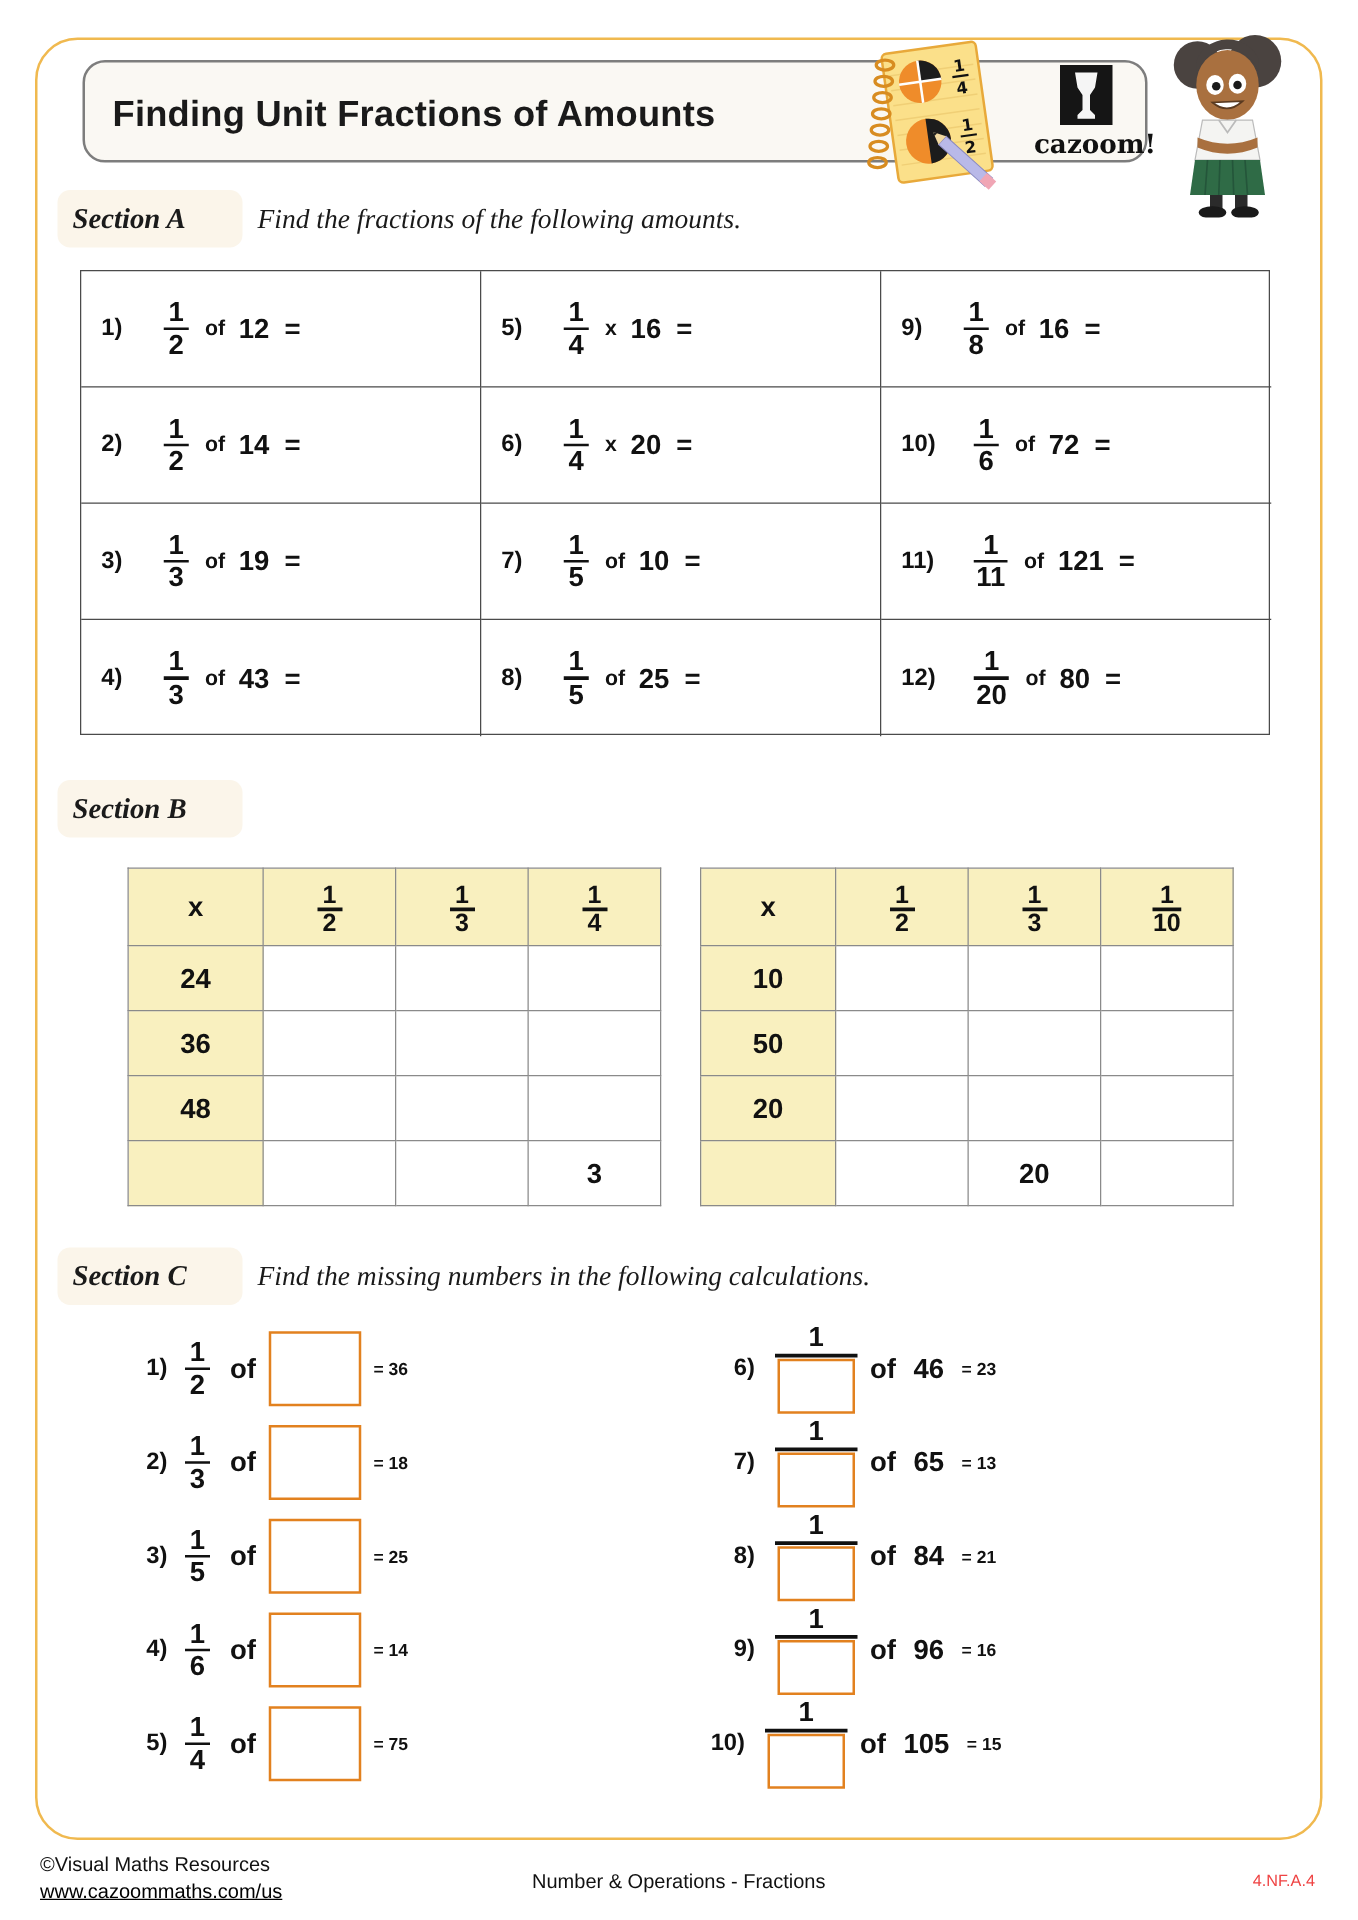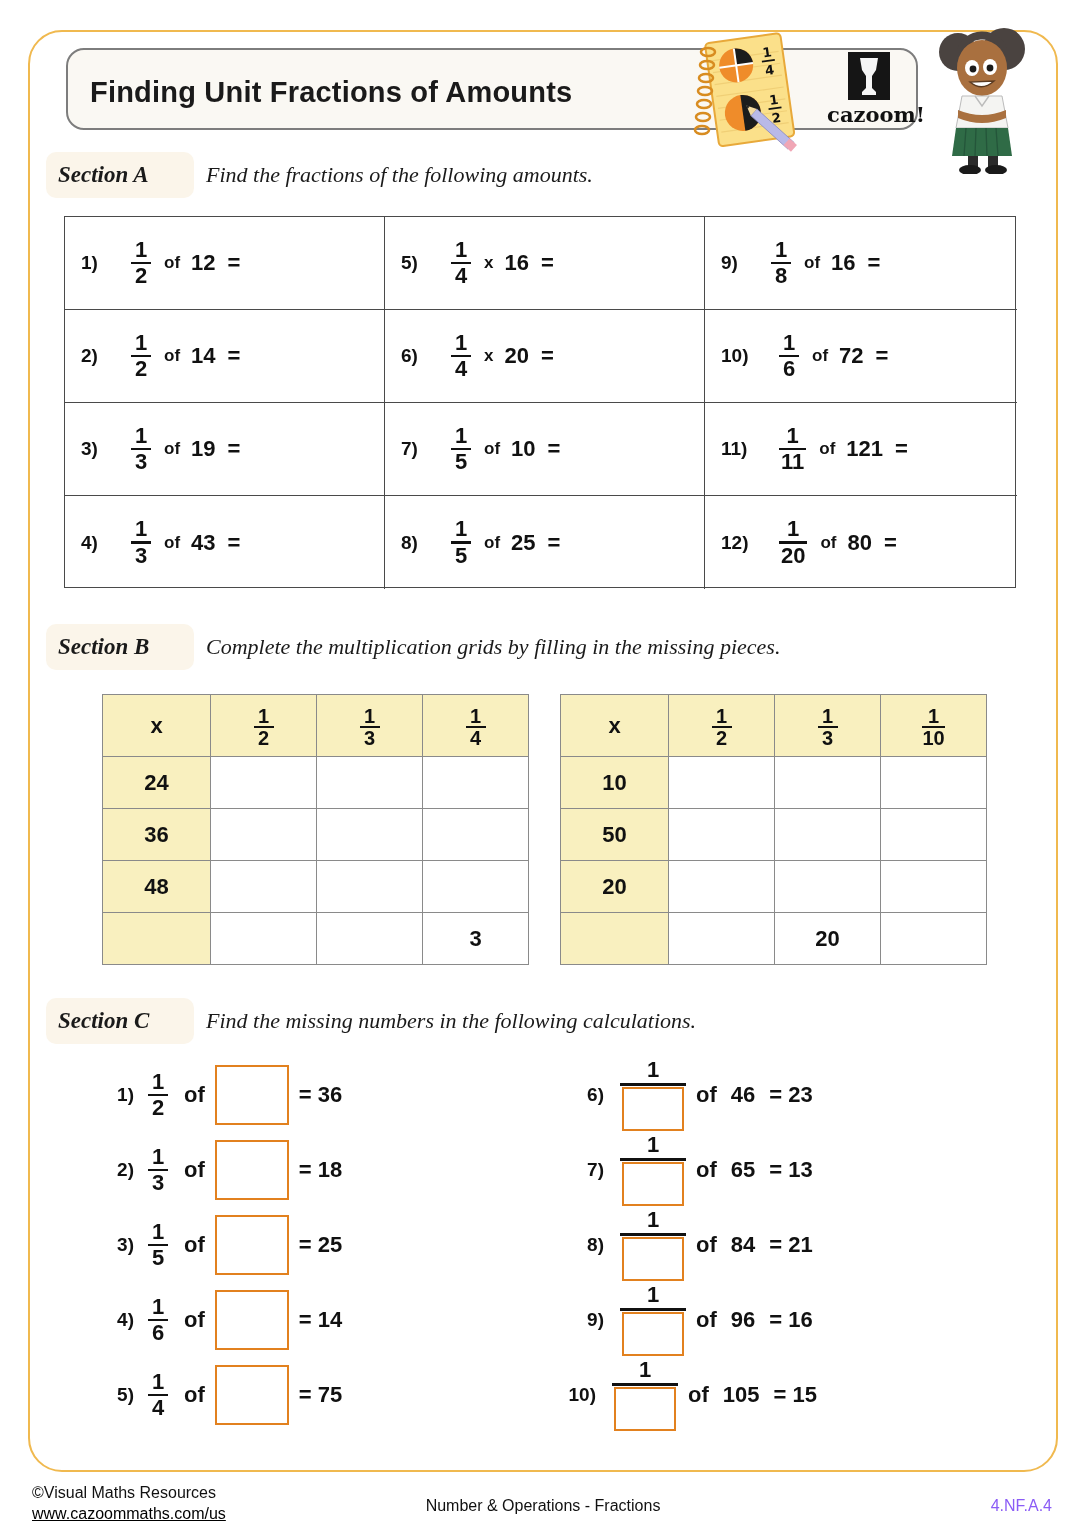--- a/index.html
+++ b/index.html
@@ -145,21 +145,21 @@
     position: absolute;
     display: flex; align-items: center;
     height: 66px;
   }
   .cq .cnum {
     font-size: 19px; font-weight: bold; color: #111;
     width: 44px; text-align: right; flex: 0 0 auto;
   }
   .cq .cfrac { margin-left: 14px; }
   .cq .cof { font-size: 22px; font-weight: bold; color: #111; margin: 0 10px; }
-  .cq .cres { font-size: 22px; font-weight: bold; color: #111; margin-left: 10px; white-space: nowrap; }
+  .cq .cres { font-size: 14px; font-weight: bold; color: #111; margin-left: 10px; white-space: nowrap; }
   .ansbox {
     width: 74px; height: 60px;
     border: 2px solid #e2811f;
     background: #ffffff;
     flex: 0 0 auto;
   }
   
   .dfrac {
     display: inline-flex; flex-direction: column; align-items: center;
     line-height: 1; flex: 0 0 auto; margin-left: 16px;
@@ -175,21 +175,21 @@
     line-height: 21px;
   }
   .foot-left a { color: #000000; text-decoration: underline; }
   .foot-center {
     position: absolute; left: 0; top: 1497px;
     width: 1086px; text-align: center;
     font-size: 16px; color: #111;
   }
   .foot-right {
     position: absolute; right: 34px; top: 1497px;
-    font-size: 16px; color: #8b5cf6;
+    font-size: 13px; color: #ef4444;
   }
 </style>
 </head>
 <body>
 
 <div class="page">
 
   <div class="frame"></div>
 
   <div class="titlebox"></div>
@@ -436,21 +436,20 @@
         </span>
       <span class="op">of</span>
       <span class="opnum">80</span>
       <span class="eq">=</span>
     </div>
   </div>
 
   <div class="sec-row" style="left:46px; top:624px; width:900px;">
     <div class="sec-pill"></div>
     <div class="sec-label">Section B</div>
-    <div class="sec-instr">Complete the multiplication grids by filling in the missing pieces.</div>
   </div>
 
   <div class="grid" style="left:102px; top:694px;">
     <table>
       <tbody>
           <tr>
         <td class="hdr rowhdr">x</td>
         <td class="hdr">
           <span class="gfrac">
                 <span class="num">1</span>

